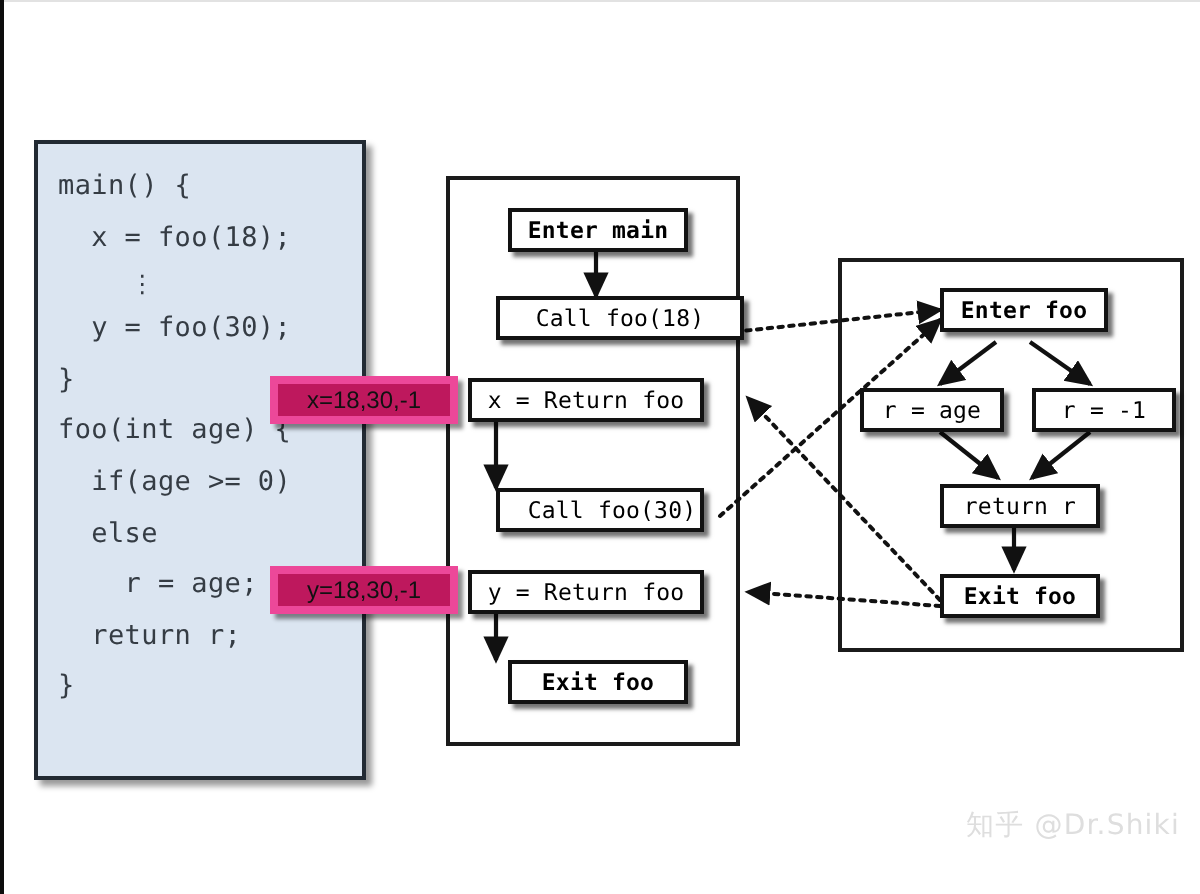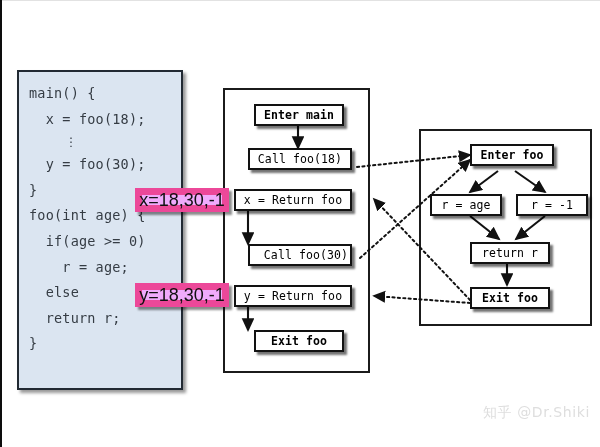--- a/index.html
+++ b/index.html
@@ -82,29 +82,29 @@
     font-size: 11.5px;
     color: #000000;
     white-space: pre;
     letter-spacing: 0.1px;
   }
   .node.bold { font-weight: bold; }
 
   
   .callout {
     position: absolute;
-    background: #f0abfc;
-    border: 7px solid #ec4899;
+    background: #be185d;
+    border: 4px solid #ec4899;
     box-shadow: 2.5px 2.5px 2px rgba(0,0,0,0.45);
     box-sizing: border-box;
     display: flex;
     align-items: center;
     justify-content: center;
     font-family: "Liberation Sans", sans-serif;
-    font-size: 18px;
+    font-size: 12px;
     color: #111111;
     white-space: pre;
   }
 
   
   #wires {
     position: absolute;
     left: 0; top: 0;
     width: 600px; height: 447px;
     pointer-events: none;
@@ -131,22 +131,22 @@
   <div class="page-edge-left"></div>
 
   <div class="code-panel">
     <div class="code-line">main() {</div>
     <div class="code-line">  x = foo(18);</div>
     <div class="code-line dots">     ⋮</div>
     <div class="code-line">  y = foo(30);</div>
     <div class="code-line">}</div>
     <div class="code-line">foo(int age) {</div>
     <div class="code-line">  if(age &gt;= 0)</div>
+    <div class="code-line">  else</div>
     <div class="code-line">    r = age;</div>
-    <div class="code-line">  else</div>
     <div class="code-line">  return r;</div>
     <div class="code-line">}</div>
   </div>
 
   <div class="panel-frame" id="panel-main"></div>
 
   <div class="panel-frame" id="panel-foo"></div>
 
   <svg id="wires" viewBox="0 0 600 447">
     <defs>
@@ -181,21 +181,21 @@
 
       <path d="M470,300 L374,199" marker-end="url(#ahd)"></path>
 
       <path d="M360,258 L470,160" marker-end="url(#ahd)"></path>
 
       <path d="M470,303 L374,296" marker-end="url(#ahd)"></path>
     </g>
   </svg>
 
   <div class="node bold" style="left:254px; top:104px; width:90px; height:22px;">Enter main</div>
-  <div class="node" style="left:248px; top:148px; width:104px; height:22px;text-align:center;">Call foo(18)</div>
+  <div class="node" style="left:248px; top:148px; width:124px; height:22px;text-align:center;">Call foo(18)</div>
   <div class="node" style="left:234px; top:189px; width:118px; height:22px;">x = Return foo</div>
   <div class="node" style="left:248px; top:244px; width:104px; height:22px;padding-left:12px;">Call foo(30)</div>
   <div class="node" style="left:234px; top:285px; width:118px; height:22px;">y = Return foo</div>
   <div class="node bold" style="left:254px; top:330px; width:90px; height:22px;">Exit foo</div>
 
   <div class="node bold" style="left:470px; top:144px; width:84px; height:22px;">Enter foo</div>
   <div class="node" style="left:430px; top:194px; width:72px; height:22px;">r = age</div>
   <div class="node" style="left:516px; top:194px; width:72px; height:22px;">r = -1</div>
   <div class="node" style="left:470px; top:242px; width:80px; height:22px;">return r</div>
   <div class="node bold" style="left:470px; top:287px; width:80px; height:22px;">Exit foo</div>

